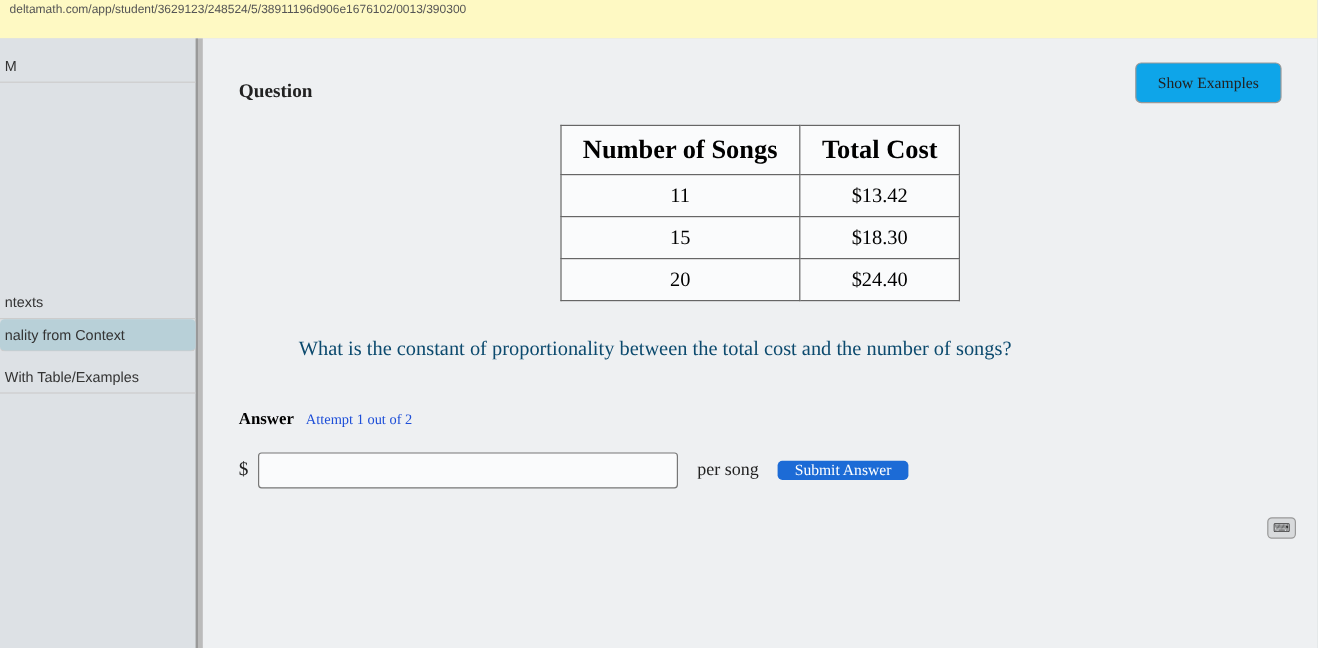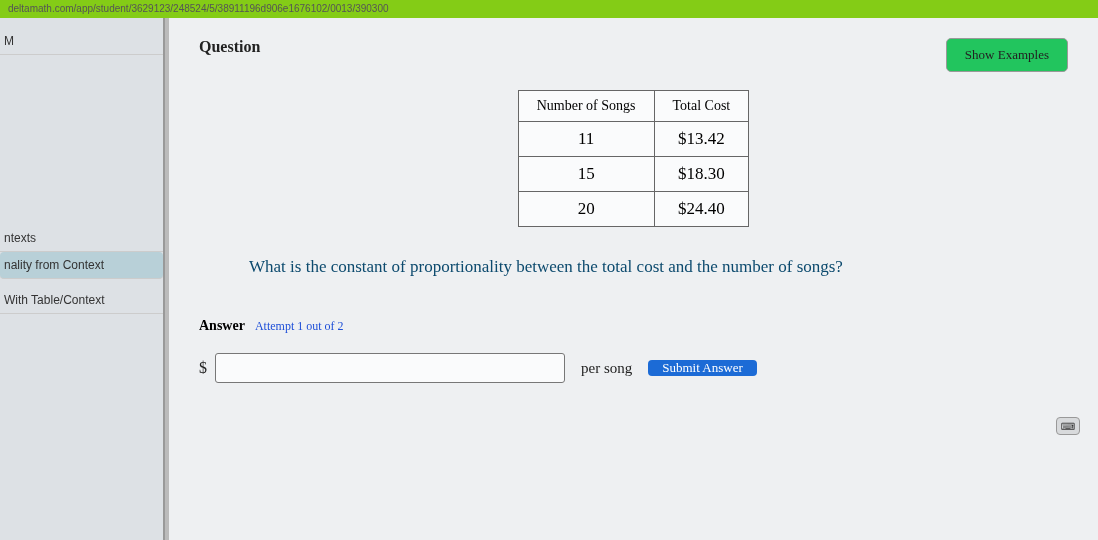--- a/index.html
+++ b/index.html
@@ -5,22 +5,22 @@
     * { margin: 0; padding: 0; box-sizing: border-box; }
     body {
       font-family: Georgia, 'Times New Roman', serif;
       background: #d8dce0;
       width: 1098px;
       height: 540px;
       overflow: hidden;
       position: relative;
     }
     .url-bar {
-      background: #84cc16;
-      height: 18px;
+      background: #fef9c3;
+      height: 32px;
       font-size: 10px;
       color: #555;
       padding-left: 8px;
       line-height: 18px;
       font-family: Arial, sans-serif;
     }
     .layout {
       display: flex;
       height: calc(100% - 18px);
     }
@@ -47,31 +47,31 @@
     .sidebar-spacer-sm { height: 8px; }
     .main {
       flex: 1;
       background: #eef0f2;
       padding: 20px 30px;
       position: relative;
       border-left: 4px solid #bbb;
     }
     .question-header {
       display: flex;
-      align-items: flex-start;
+      align-items: flex-end;
       justify-content: space-between;
       margin-bottom: 18px;
     }
     .question-label {
       font-weight: bold;
       font-size: 16px;
       color: #222;
     }
     .show-examples-btn {
-      background: #22c55e;
+      background: #0ea5e9;
       border: 1px solid #999;
       border-radius: 5px;
       padding: 8px 18px;
       font-size: 13px;
       color: #222;
       cursor: pointer;
       font-family: Georgia, serif;
     }
     .prompt-text {
       font-size: 16px;
@@ -83,22 +83,22 @@
       border-collapse: collapse;
       background: #fafbfc;
     }
     .data-table th, .data-table td {
       border: 1px solid #666;
       padding: 7px 18px;
       text-align: center;
       font-size: 17px;
     }
     .data-table th {
-      font-weight: normal;
-      font-size: 14px;
+      font-weight: bold;
+      font-size: 22px;
     }
     .followup {
       font-size: 17px;
       color: #0c4a6e;
       margin-left: 50px;
       margin-bottom: 36px;
       line-height: 1.45;
     }
     .answer-row {
       margin-bottom: 14px;
@@ -167,21 +167,21 @@
 
 <div class="url-bar">deltamath.com/app/student/3629123/248524/5/38911196d906e1676102/0013/390300</div>
 
 <div class="layout">
   <div class="sidebar">
     <div class="sidebar-item">M</div>
     <div class="sidebar-spacer"></div>
     <div class="sidebar-item">ntexts</div>
     <div class="sidebar-item active">nality from Context</div>
     <div class="sidebar-spacer-sm"></div>
-    <div class="sidebar-item">With Table/Context</div>
+    <div class="sidebar-item">With Table/Examples</div>
   </div>
 
   <div class="main">
     <div class="question-header">
       <span class="question-label">Question</span>
       <button class="show-examples-btn">Show Examples</button>
     </div>
 
 
     <table class="data-table">

